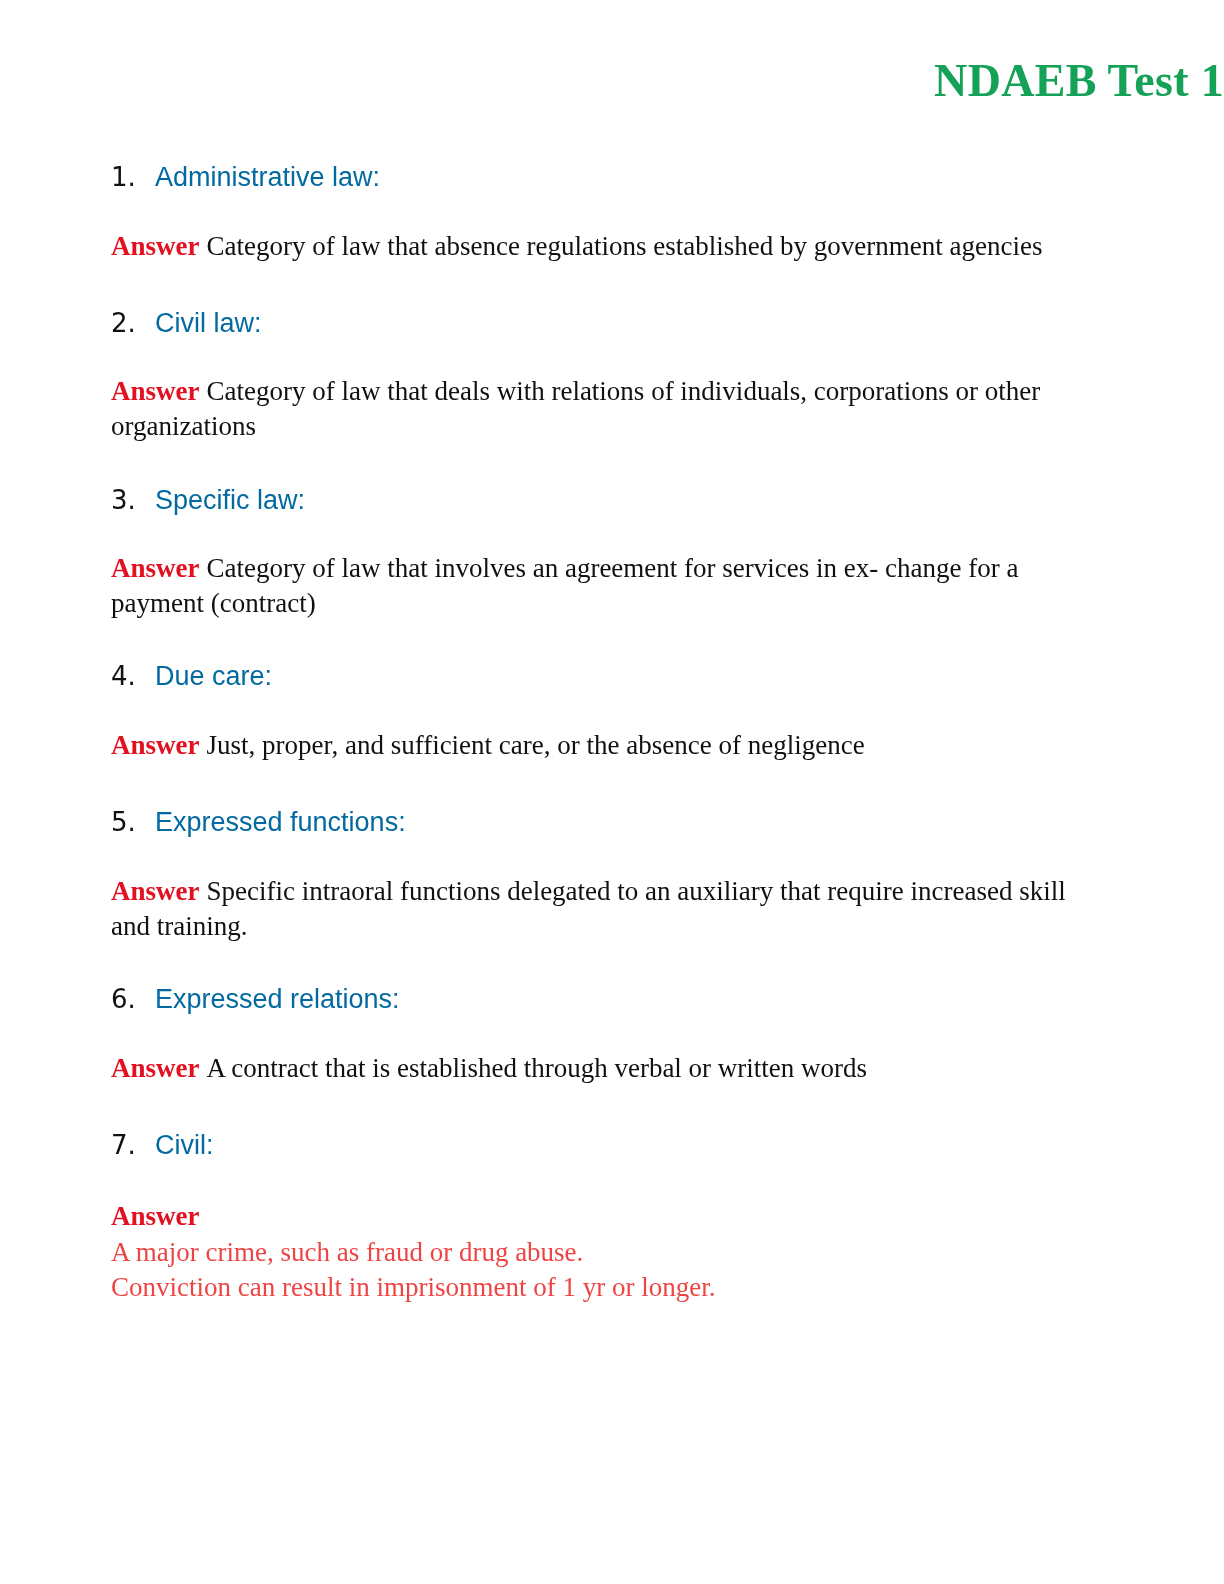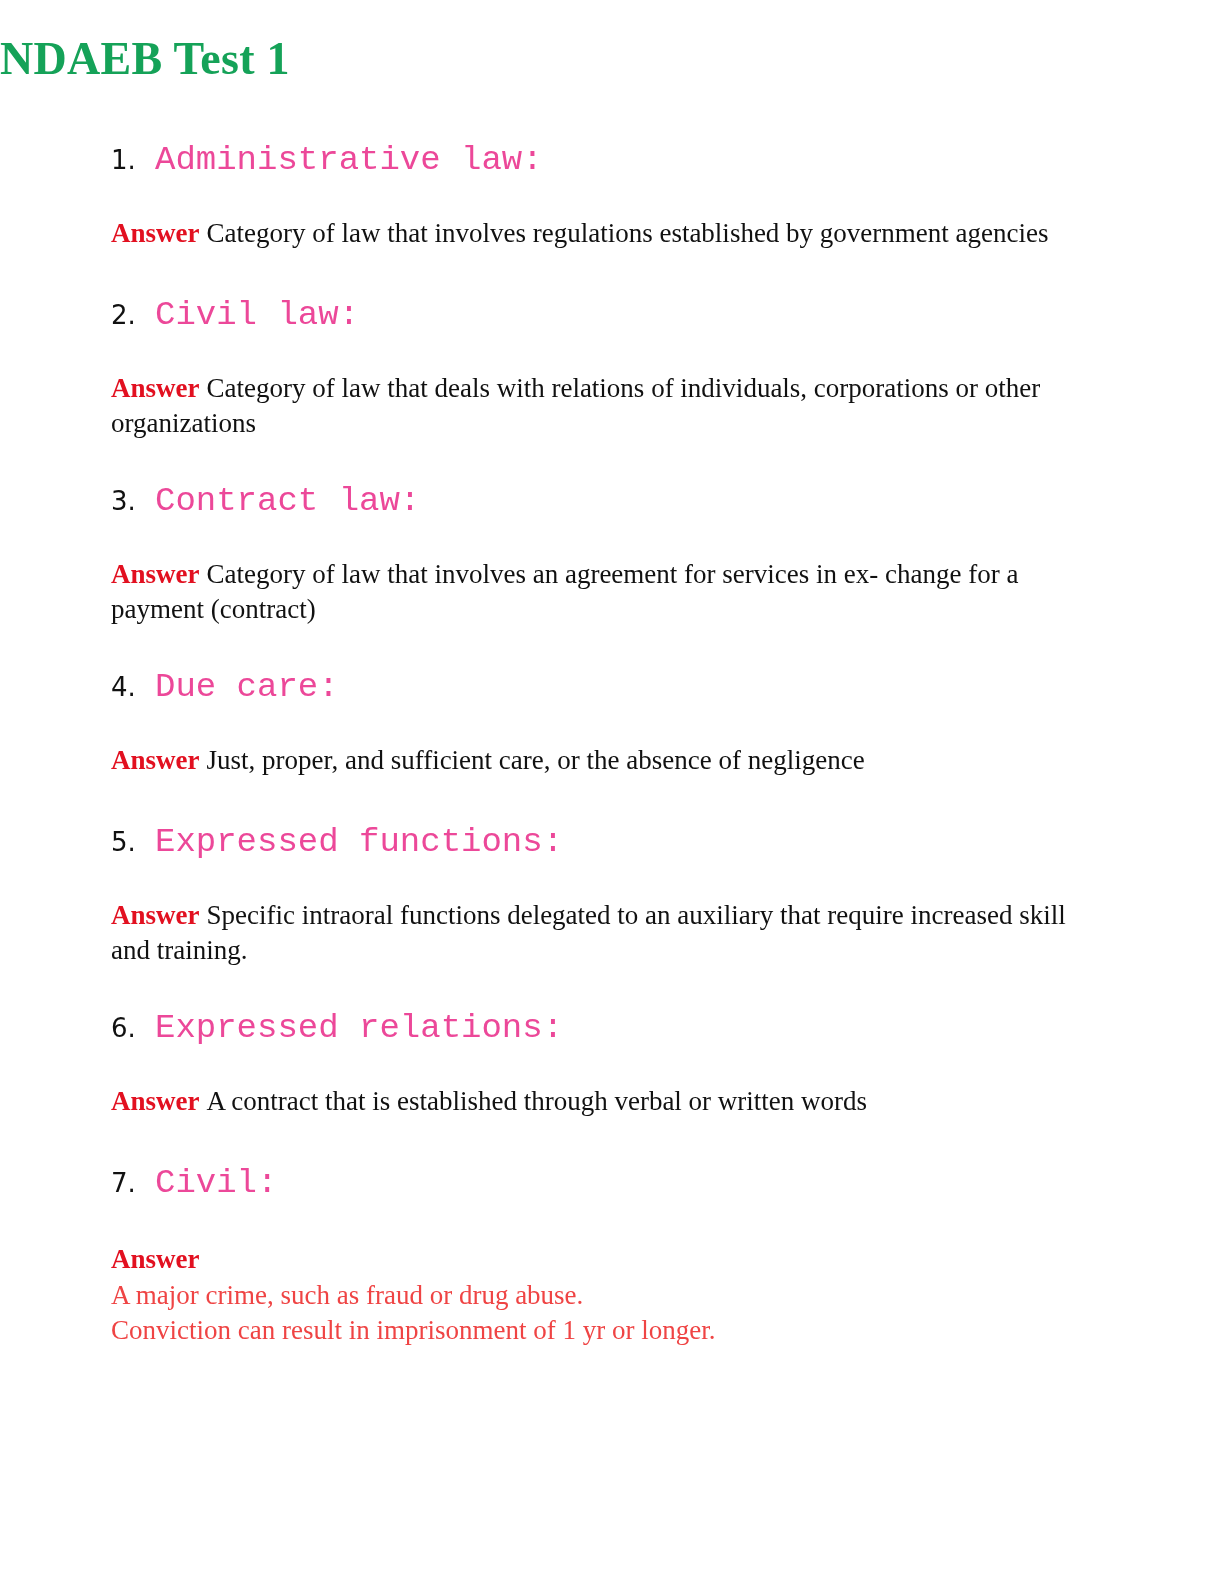--- a/index.html
+++ b/index.html
@@ -19,29 +19,29 @@
 
   .page {
     position: absolute;
     inset: 0;
     background: #ffffff;
     padding: 0;
   }
 
   
   .doc-title {
-    text-align: left;
+    text-align: right;
     color: #15a258;
     font-family: "Liberation Serif", "DejaVu Serif", serif;
     font-weight: bold;
     font-size: 46px;
     line-height: 1;
     letter-spacing: 0.3px;
     margin: 0;
-    padding-top: 36px;
+    padding-top: 58px;
   }
 
   
   .qa-list {
     margin: 0;
     padding: 0;
     list-style: none;
     padding-top: 56px;
   }
 
@@ -71,23 +71,23 @@
     min-width: 44px;
     font-family: "DejaVu Sans", "Liberation Sans", sans-serif;
     font-weight: 400;
     font-size: 26px;
     color: #111111;
     letter-spacing: 0;
   }
 
   .q-text {
     flex: 1 1 auto;
-    font-family: Liberation Mono, monospace;
-    font-size: 34px;
-    color: #ec4899;
+    font-family: Liberation Sans, sans-serif;
+    font-size: 27px;
+    color: #0369a1;
   }
 
   
   .a-block {
     padding-left: 111px;
     padding-right: 122px;
     margin-top: 33px;
     font-size: 27px;
     line-height: 1.30;
     color: #111111;
@@ -144,33 +144,33 @@
 <div class="page">
 
   <h1 class="doc-title">NDAEB Test 1</h1>
 
   <ol class="qa-list" id="qa-list">
       <li class="qa-item" data-index="0">
         <div class="q-line">
           <span class="q-num">1.</span>
           <span class="q-text">Administrative law:</span>
         </div>
-        <div class="a-block"><span class="a-label">Answer</span><span class="a-text">Category of law that involves regulations established by government agencies</span></div>
+        <div class="a-block"><span class="a-label">Answer</span><span class="a-text">Category of law that absence regulations established by government agencies</span></div>
       </li>
       <li class="qa-item" data-index="1">
         <div class="q-line">
           <span class="q-num">2.</span>
           <span class="q-text">Civil law:</span>
         </div>
         <div class="a-block"><span class="a-label">Answer</span><span class="a-text">Category of law that deals with relations of individuals, corporations or other organizations</span></div>
       </li>
       <li class="qa-item" data-index="2">
         <div class="q-line">
           <span class="q-num">3.</span>
-          <span class="q-text">Contract law:</span>
+          <span class="q-text">Specific law:</span>
         </div>
         <div class="a-block"><span class="a-label">Answer</span><span class="a-text">Category of law that involves an agreement for services in ex- change for a payment (contract)</span></div>
       </li>
       <li class="qa-item" data-index="3">
         <div class="q-line">
           <span class="q-num">4.</span>
           <span class="q-text">Due care:</span>
         </div>
         <div class="a-block"><span class="a-label">Answer</span><span class="a-text">Just, proper, and sufficient care, or the absence of negligence</span></div>
       </li>

